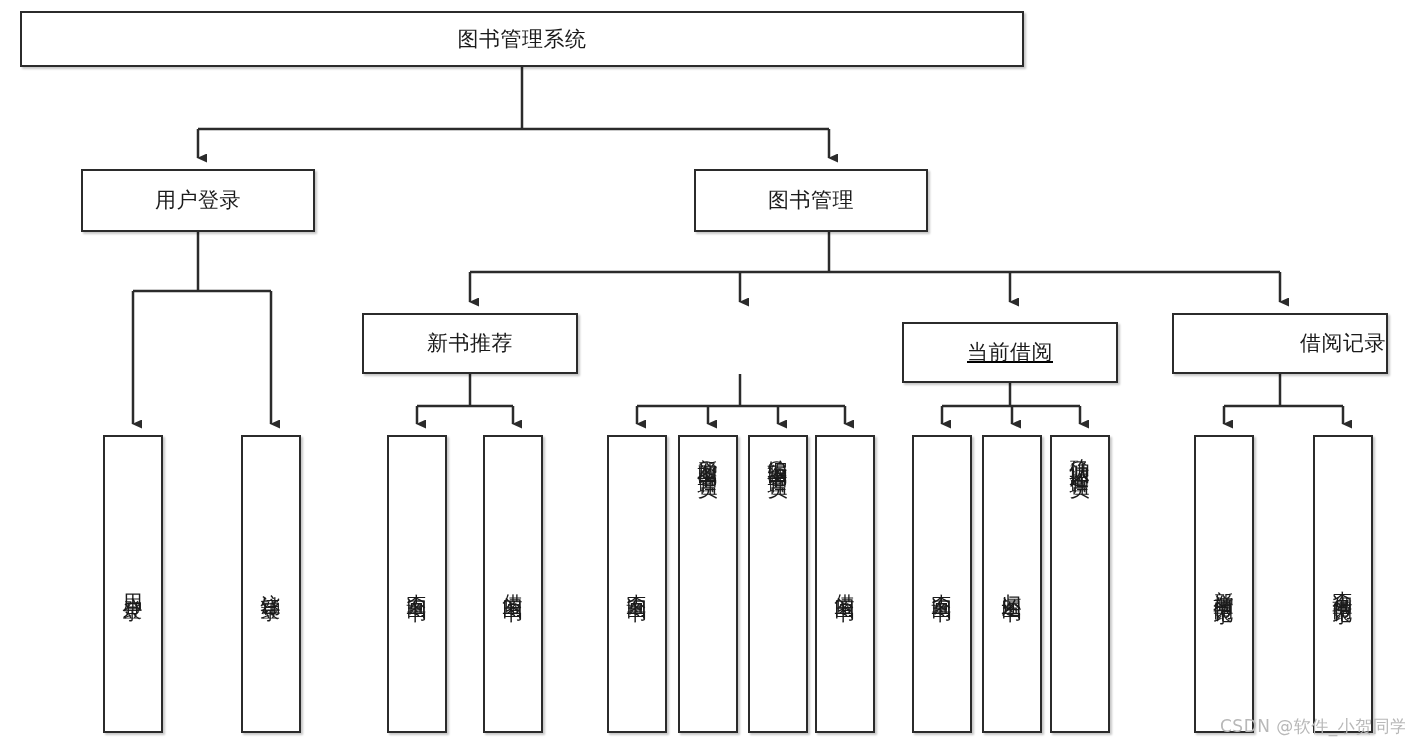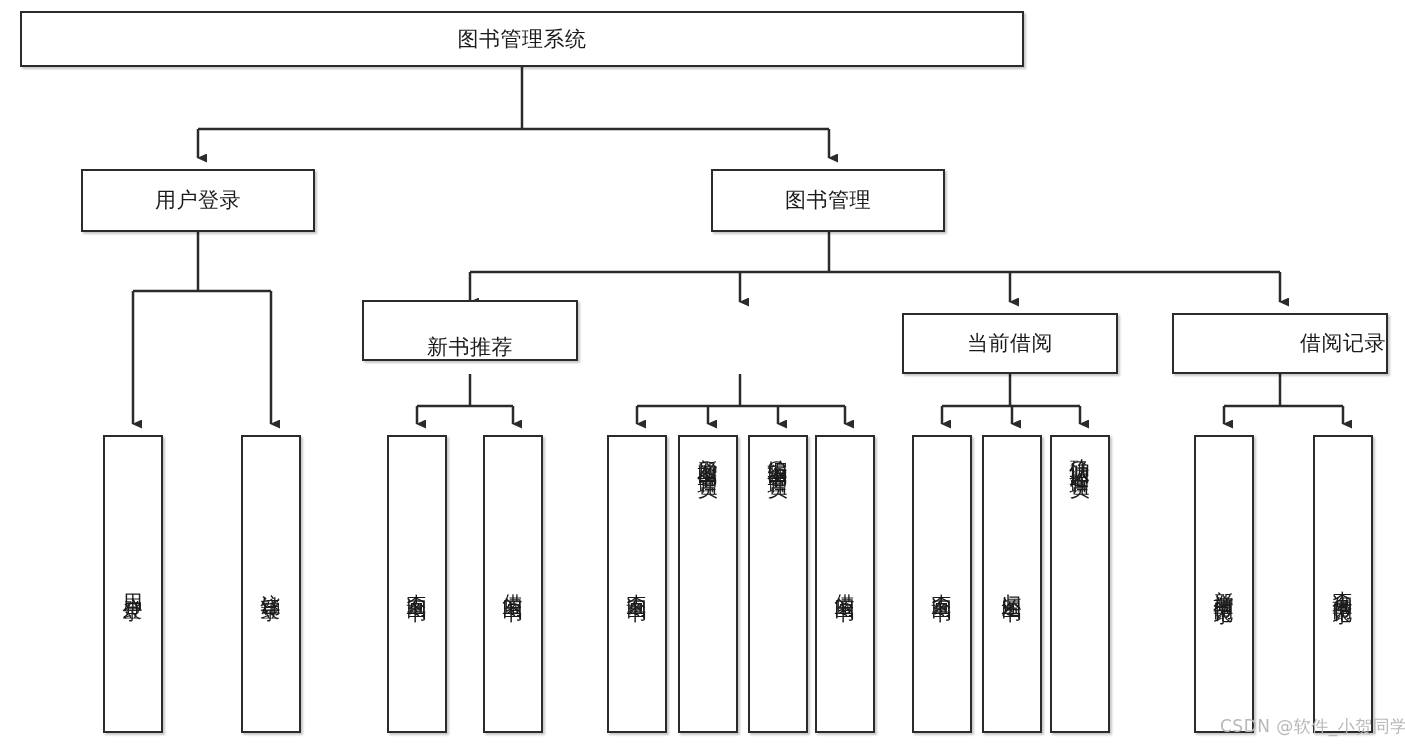--- a/index.html
+++ b/index.html
@@ -130,30 +130,30 @@
   </svg>
 
   <div class="node-box" style="left:20px; top:11px; width:1004px; height:56px;">
     <span class="node-label-h">图书管理系统</span>
   </div>
 
   <div class="node-box" style="left:81px; top:169px; width:234px; height:63px;">
     <span class="node-label-h">用户登录</span>
   </div>
 
-  <div class="node-box" style="left:711px; top:169px; width:234px; height:63px;">
+  <div class="node-box" style="left:694px; top:169px; width:234px; height:63px;">
     <span class="node-label-h">图书管理</span>
   </div>
 
-  <div class="node-box" style="left:362px; top:300px; width:216px; height:61px;align-items:flex-end;">
+  <div class="node-box" style="left:362px; top:313px; width:216px; height:61px;">
     <span class="node-label-h">新书推荐</span>
   </div>
 
 
-  <div class="node-box" style="left:902px; top:313px; width:216px; height:61px;">
+  <div class="node-box" style="left:902px; top:322px; width:216px; height:61px;text-decoration:underline;">
     <span class="node-label-h">当前借阅</span>
   </div>
 
   <div class="node-box" style="left:1172px; top:313px; width:216px; height:61px;justify-content:flex-end;">
     <span class="node-label-h">借阅记录</span>
   </div>
 
   <div class="node-box leaf-box centered" style="left:103px; top:435px; width:60px; height:298px;">
     <span class="node-label-v">用户登录</span>
   </div>

